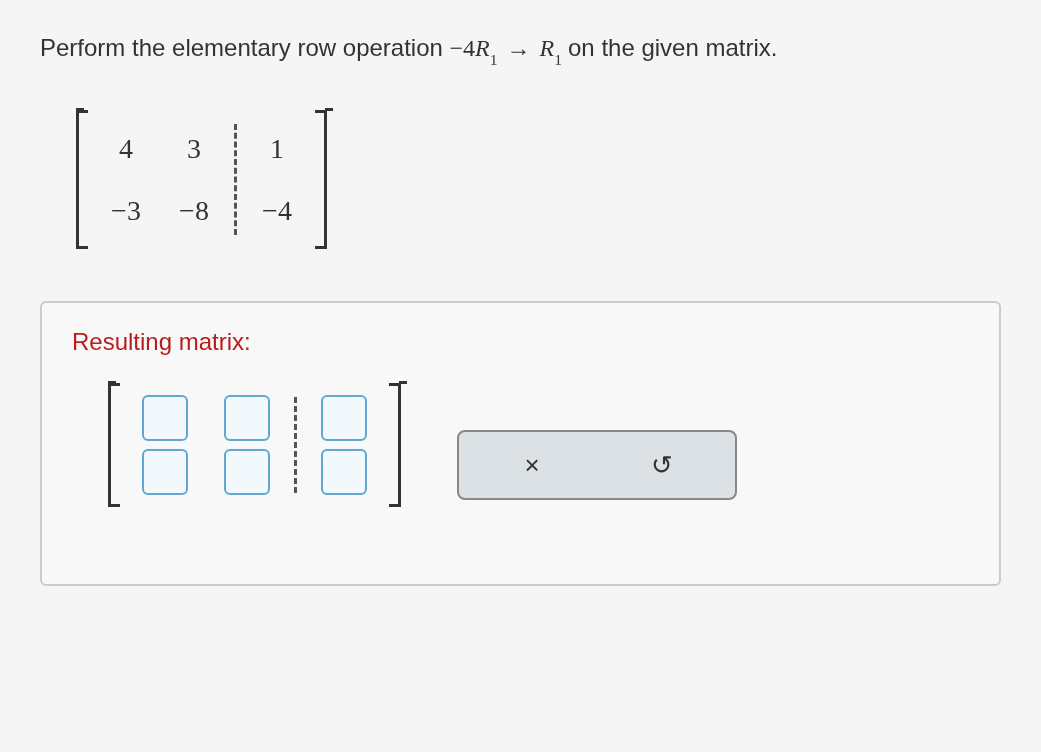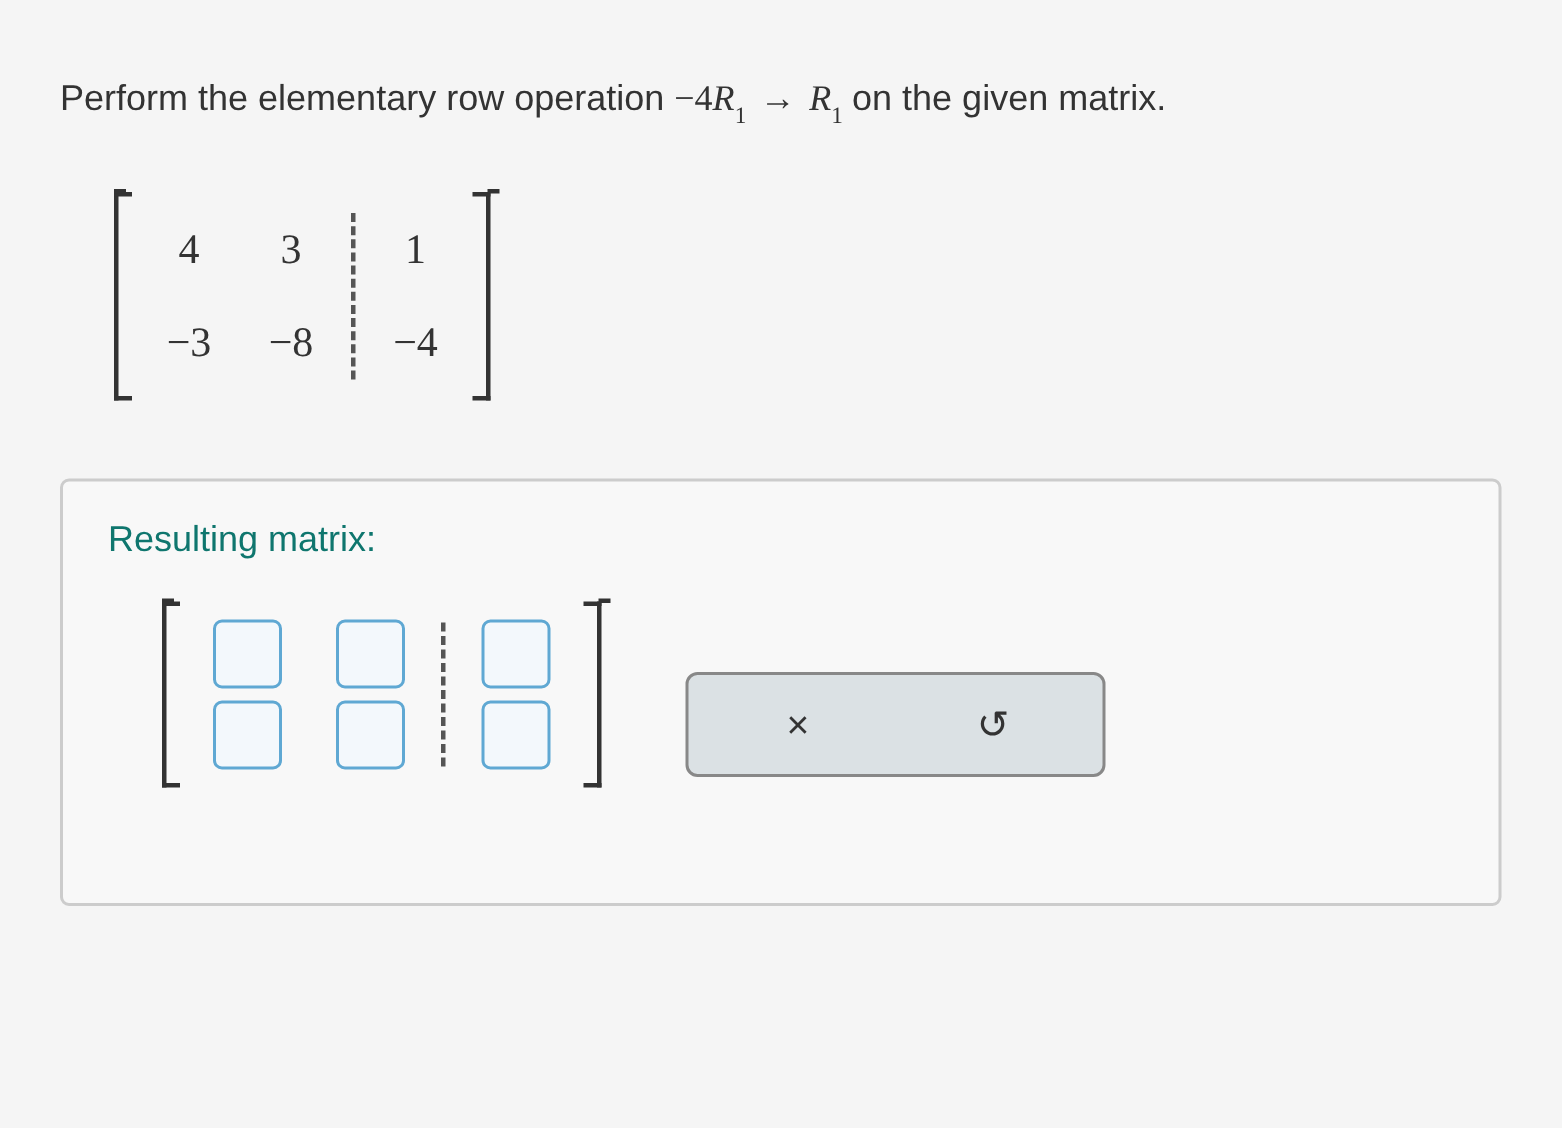--- a/index.html
+++ b/index.html
@@ -7,21 +7,21 @@
     margin: 0;
     padding: 0;
     font-family: Arial, Helvetica, sans-serif;
     background: #f5f5f5;
     width: 1041px;
     height: 752px;
     position: relative;
     overflow: hidden;
   }
   .content {
-    padding: 48px 40px;
+    padding: 30px 40px;
     color: #333;
   }
   .question {
     font-size: 24px;
     color: #333;
     margin-bottom: 40px;
     line-height: 1.5;
   }
   .math-inline {
     font-family: 'Times New Roman', serif;
@@ -100,21 +100,21 @@
   }
   .answer-block {
     border: 2px solid #ccc;
     border-radius: 6px;
     background: rgba(255,255,255,0.35);
     padding: 25px 30px 35px 30px;
     margin-top: 10px;
   }
   .result-label {
     font-size: 24px;
-    color: #0f766e;
+    color: #b91c1c;
     margin-bottom: 25px;
   }
   .answer-row {
     display: flex;
     align-items: center;
     gap: 50px;
   }
   .input-cell {
     width: 46px;
     height: 46px;

